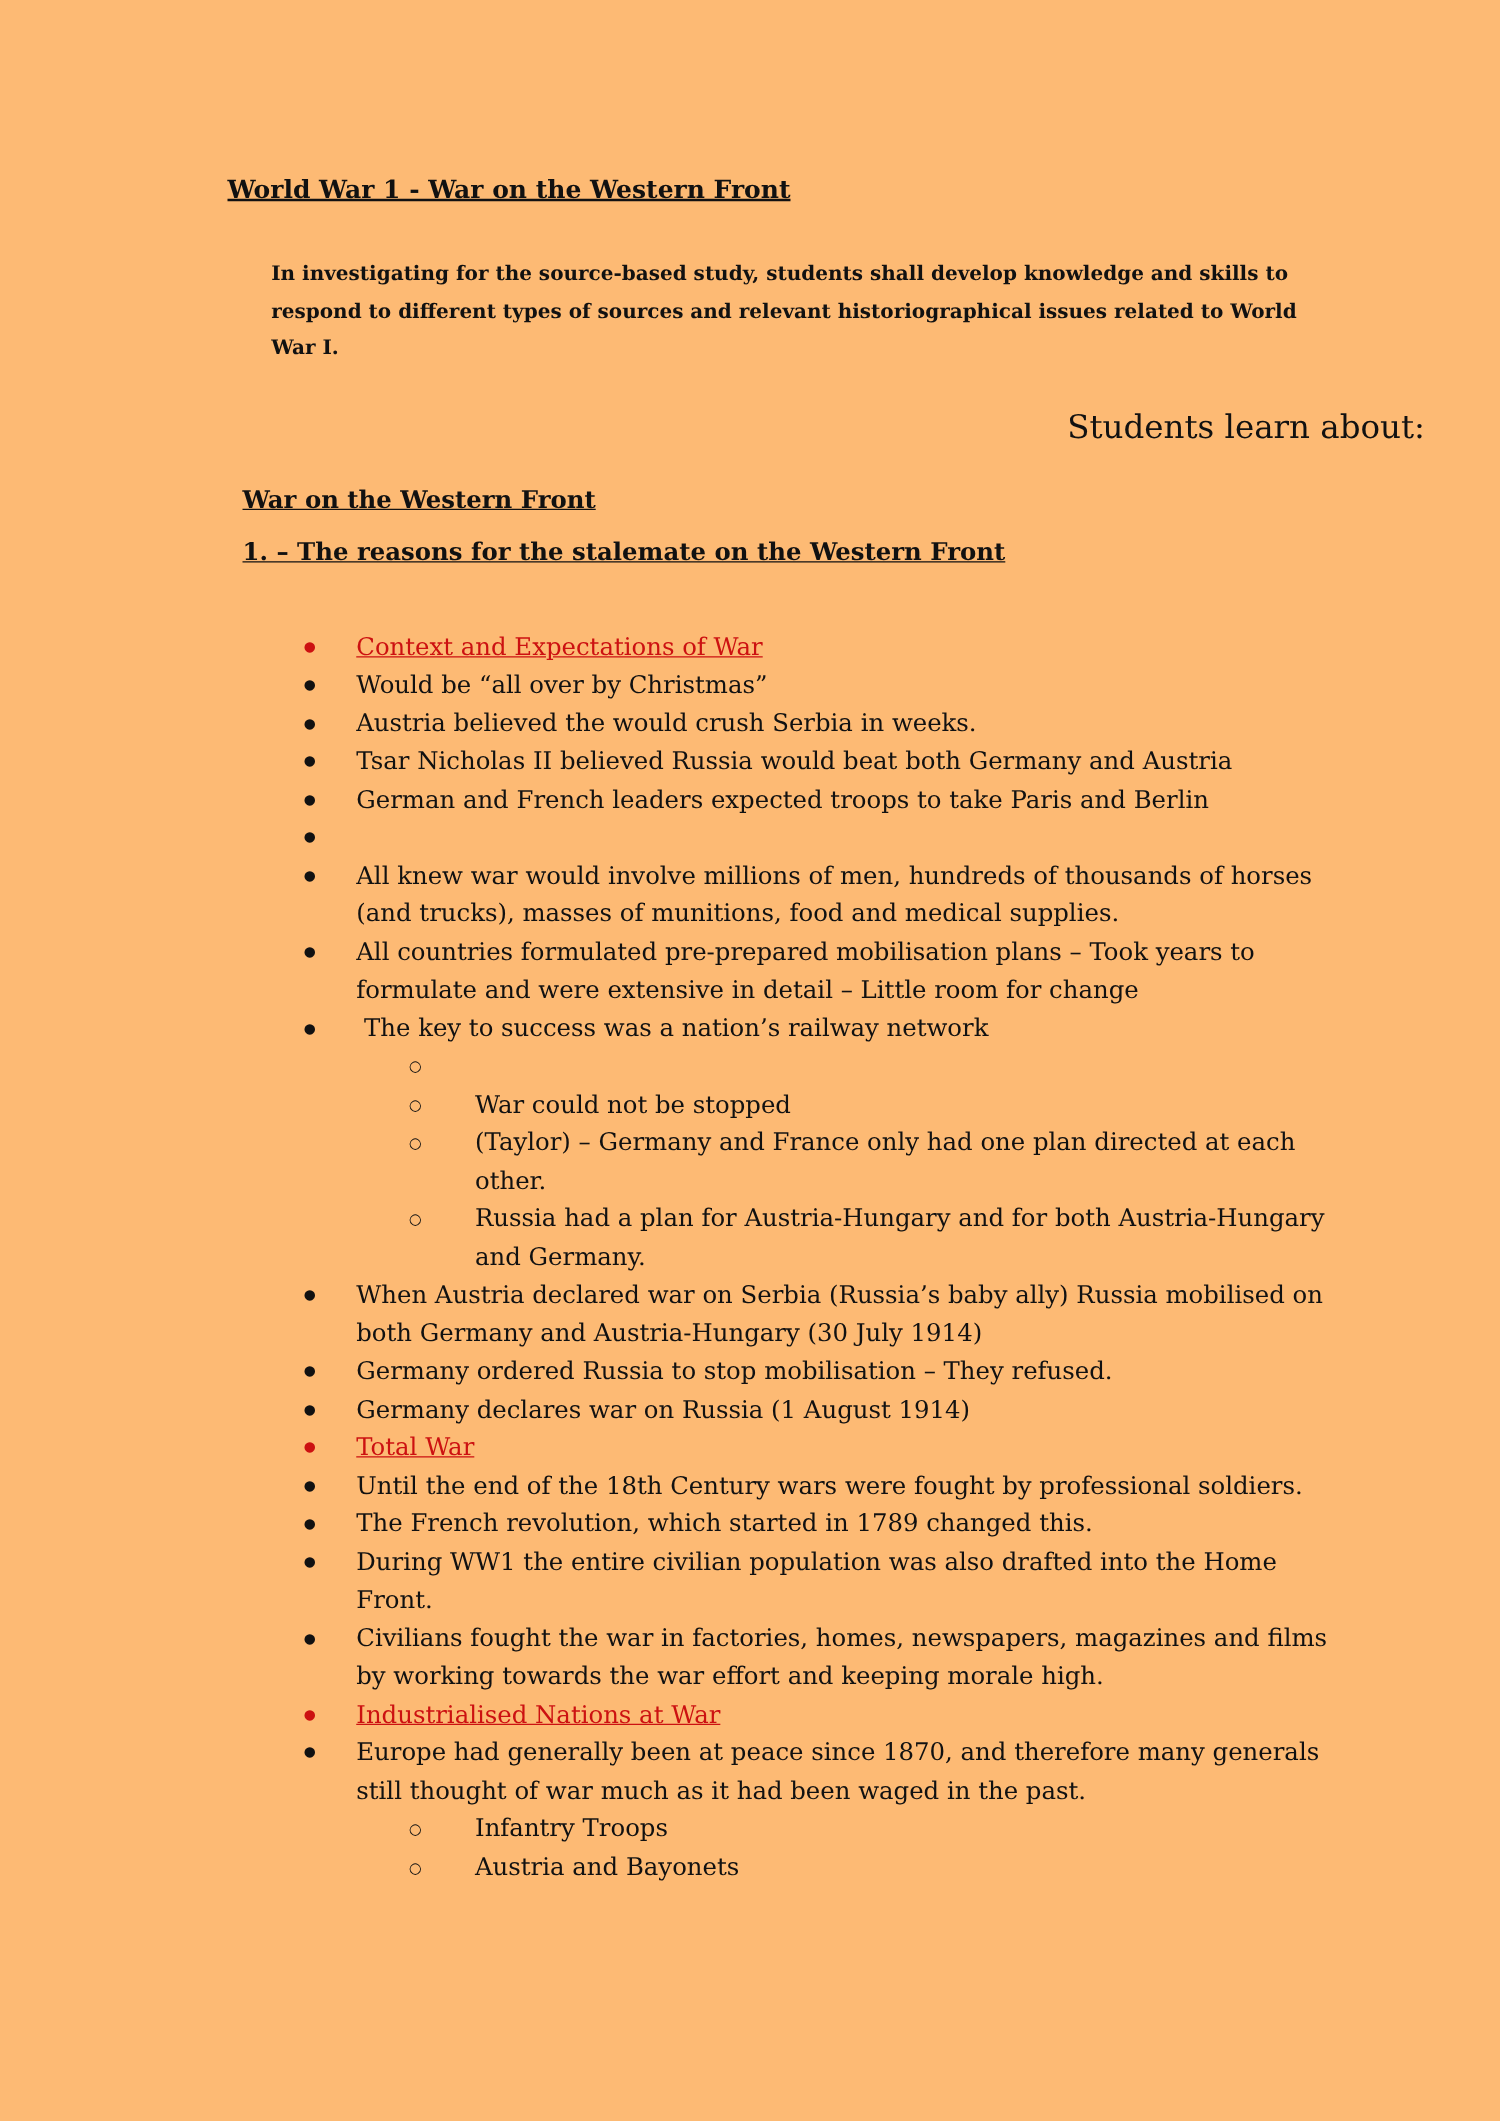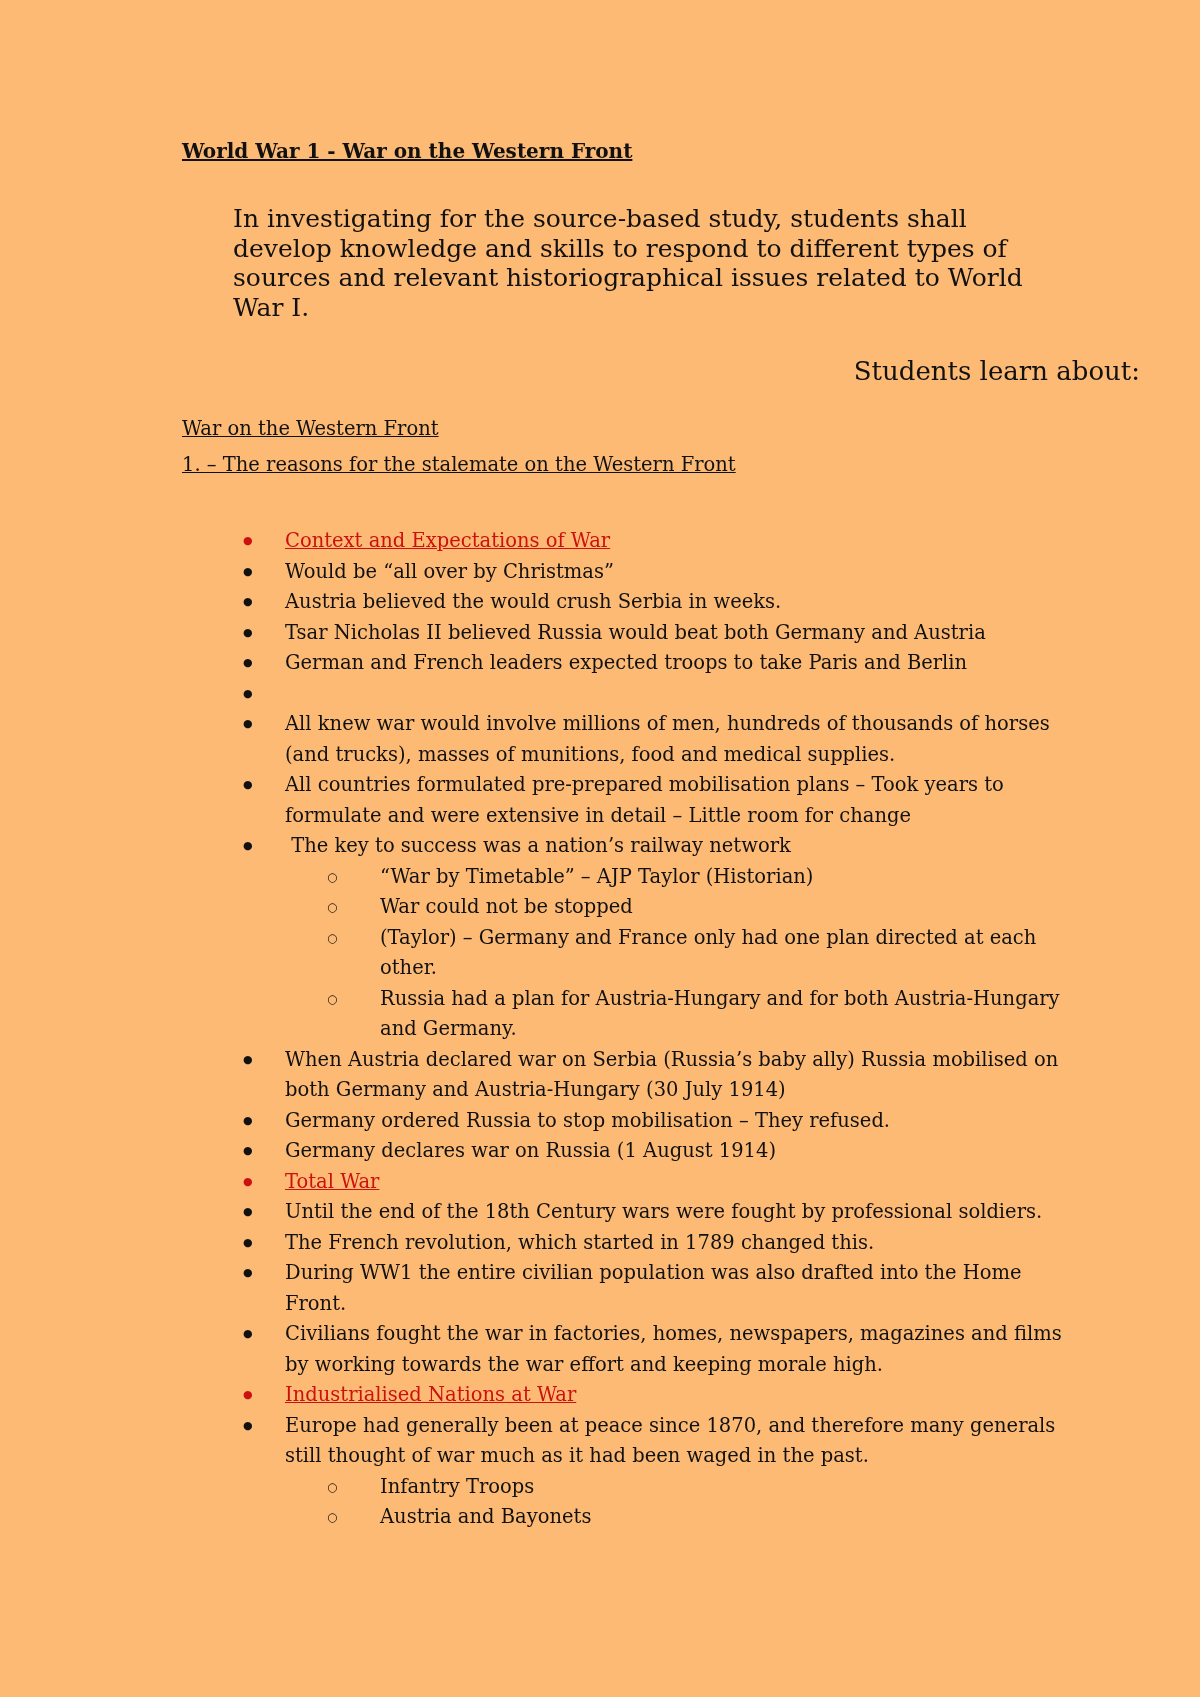--- a/index.html
+++ b/index.html
@@ -17,40 +17,40 @@
   }
   .doc-title {
     font-size: 20px;
     font-weight: bold;
     text-decoration: underline;
     line-height: 30px;
     margin: 0 0 38px 0;
     white-space: pre-wrap;
   }
   .intro {
-    font-weight: normal;
-    font-size: 25px;
+    font-weight: bold;
+    font-size: 16px;
     line-height: 29.5px;
-    margin: 0 0 34px 51px;
+    margin: 0 0 34px 35px;
     max-width: 832px;
     white-space: pre-wrap;
   }
   .students {
     font-size: 26px;
     line-height: 30px;
     margin: 0 0 28px 0;
     white-space: pre-wrap;
     text-align: right;
   }
   .h2 {
     font-size: 19.5px;
-    font-weight: normal;
+    font-weight: bold;
     text-decoration: underline;
     line-height: 30px;
-    margin: 0;
+    margin: 12px;
     white-space: pre-wrap;
   }
   .h2 + .h2 { margin-top: 6px; }
   .notes-list { margin-top: 46px; }
   .li {
     display: flex;
     align-items: flex-start;
     font-size: 19.5px;
     line-height: 30.5px;
   }
@@ -115,21 +115,20 @@
         <div class="li lvl1">
           <span class="marker">●</span>
           <span class="text">All countries formulated pre-prepared mobilisation plans – Took years to formulate and were extensive in detail – Little room for change</span>
         </div>
         <div class="li lvl1">
           <span class="marker">●</span>
           <span class="text"> The key to success was a nation’s railway network</span>
         </div>
         <div class="li lvl2">
           <span class="marker">○</span>
-          <span class="text">“War by Timetable” – AJP Taylor (Historian)</span>
         </div>
         <div class="li lvl2">
           <span class="marker">○</span>
           <span class="text">War could not be stopped</span>
         </div>
         <div class="li lvl2">
           <span class="marker">○</span>
           <span class="text">(Taylor) – Germany and France only had one plan directed at each other.</span>
         </div>
         <div class="li lvl2">

